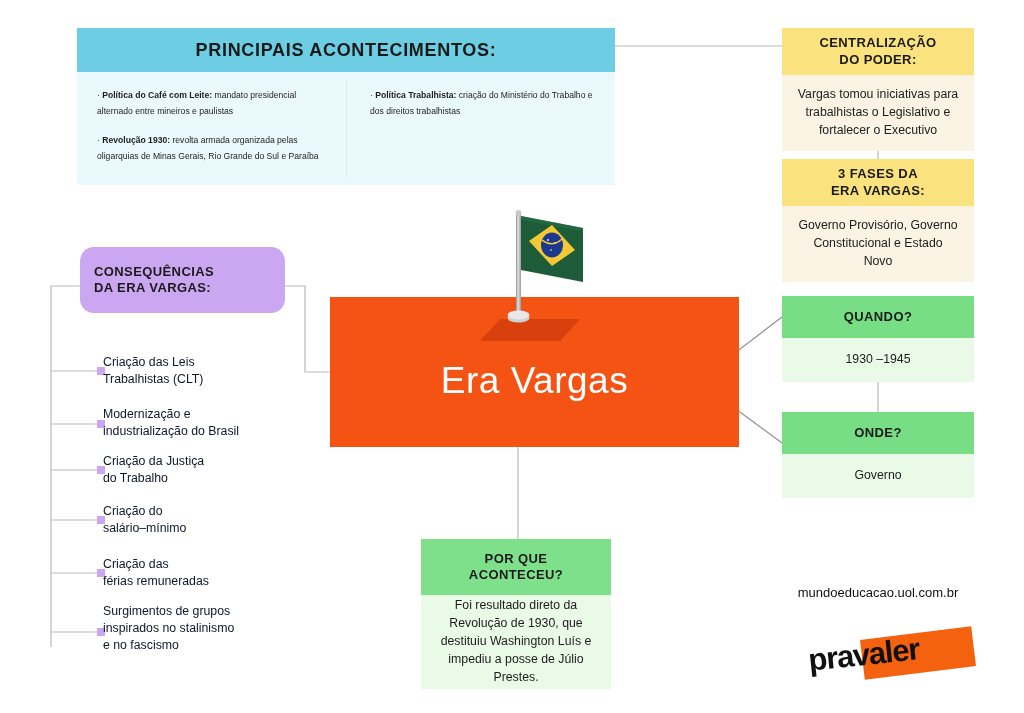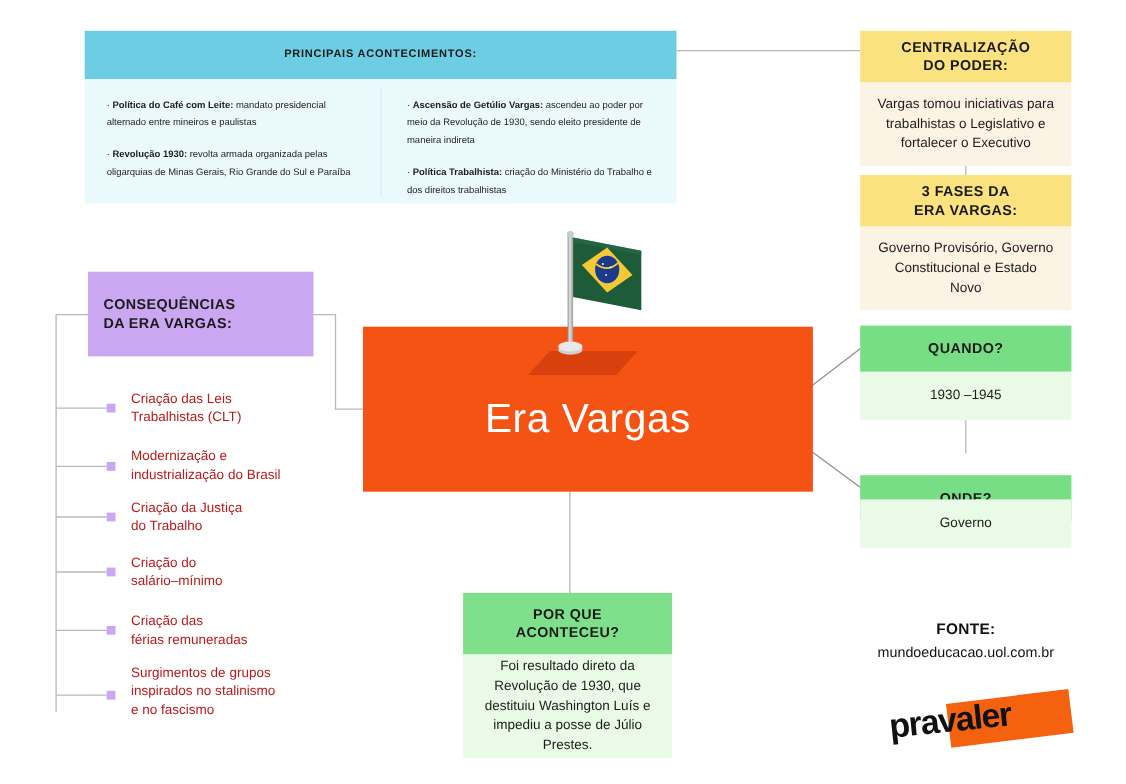--- a/index.html
+++ b/index.html
@@ -24,21 +24,21 @@
     text-align: center;
     color: #1d1d1d;
     display: flex; align-items: center; justify-content: center;
     line-height: 1.45;
   }
 
   
   #acontecimentos { left: 77px; top: 28px; width: 538px; height: 157px; }
   #acont-hdr {
     width: 100%; height: 44px; background: #6CCDE3;
-    font-size: 10px; letter-spacing: 0.7px;
+    font-size: 18px; letter-spacing: 0.7px;
   }
   #acont-body {
     width: 100%; height: 113px; background: #EAF9FC;
     display: flex;
   }
   .acont-col {
     width: 50%; padding: 16px 18px 10px 20px;
     font-size: 8.6px; line-height: 1.85; color: #1d1d1d;
   }
   .acont-col.right { padding-left: 24px; }
@@ -57,28 +57,28 @@
   #fases-hdr { left: 782px; top: 159px; width: 192px; height: 47px;
     background: #FAE27E; font-size: 13px; letter-spacing: 0.4px; }
   #fases-body { left: 782px; top: 206px; width: 192px; height: 76px;
     background: #FBF3E3; font-size: 12.3px; }
 
   
   #quando-hdr { left: 782px; top: 296px; width: 192px; height: 42px;
     background: #77DE85; font-size: 13px; letter-spacing: 0.4px; }
   #quando-body { left: 782px; top: 338px; width: 192px; height: 44px;
     background: #E9FAE6; font-size: 12.3px; }
-  #onde-hdr { left: 782px; top: 432px; width: 192px; height: 42px;
+  #onde-hdr { left: 782px; top: 412px; width: 192px; height: 42px;
     background: #77DE85; font-size: 13px; letter-spacing: 0.4px; }
   #onde-body { left: 782px; top: 454px; width: 192px; height: 44px;
     background: #E9FAE6; font-size: 12.3px; }
 
   
-  #conseq { left: 80px; top: 247px; width: 205px; height: 77px;
-    background: #CBA7F2; font-size: 13px; letter-spacing: 0.4px; }
+  #conseq { left: 80px; top: 247px; width: 205px; height: 66px;
+    background: #CBA7F2; font-size: 13px; letter-spacing: 0.4px; border-radius: 14px; }
 
   
   #central-orange {
     left: 330px; top: 297px; width: 409px; height: 150px;
     background: #F45314;
   }
   #central-title {
     position: absolute; left: 0; top: 0; width: 100%; height: 100%;
     display: flex; align-items: center; justify-content: center;
     color: #ffffff; font-size: 37px; font-weight: normal;
@@ -92,22 +92,22 @@
   }
 
   
   #porque-hdr { left: 421px; top: 539px; width: 190px; height: 56px;
     background: #7FE08C; font-size: 13px; letter-spacing: 0.4px; }
   #porque-body { left: 421px; top: 595px; width: 190px; height: 94px;
     background: #E9FAE6; font-size: 12.3px; }
 
   
   .li-txt {
-    position: absolute; left: 119px; font-size: 12.3px;
-    color: #b91c1c; line-height: 1.4; white-space: pre-line;
+    position: absolute; left: 103px; font-size: 12.3px;
+    color: #0f172a; line-height: 1.4; white-space: pre-line;
   }
   .li-sq {
     position: absolute; left: 97px; width: 8px; height: 8px;
     background: #CBA7F2;
   }
   svg.conn { position: absolute; left: 0; top: 0; width: 1024px; height: 713px;
     pointer-events: none; }
 
   
   #fonte-label { position: absolute; left: 782px; top: 563px; width: 192px;
@@ -158,21 +158,20 @@
   </svg>
 
   <div class="box" id="acontecimentos">
     <div class="hdr" id="acont-hdr">PRINCIPAIS ACONTECIMENTOS:</div>
     <div id="acont-body">
       <div class="acont-col left">
         <p>·&nbsp;<b>Política do Café com Leite:</b><span> mandato presidencial alternado entre mineiros e paulistas</span></p>
         <p>·&nbsp;<b>Revolução 1930:</b><span> revolta armada organizada pelas oligarquias de Minas Gerais, Rio Grande do Sul e Paraíba</span></p>
       </div>
       <div class="acont-col right">
-        <p>·&nbsp;<b>Ascensão de Getúlio Vargas:</b><span> ascendeu ao poder por meio da Revolução de 1930, sendo eleito presidente de maneira indireta</span></p>
         <p>·&nbsp;<b>Política Trabalhista:</b><span> criação do Ministério do Trabalho e dos direitos trabalhistas</span></p>
       </div>
       <div id="acont-divider"></div>
     </div>
   </div>
 
   <div class="box hdr" id="central-hdr" style="white-space:pre-line">CENTRALIZAÇÃO
 DO PODER:</div>
   <div class="box body-txt" id="central-body" style="padding:0 14px">Vargas tomou iniciativas para trabalhistas o Legislativo e fortalecer o Executivo</div>
 
@@ -245,21 +244,20 @@
       <circle cx="58" cy="34" r="0.9" fill="#fff"></circle>
       <circle cx="65" cy="37" r="0.8" fill="#fff"></circle>
       <circle cx="61" cy="44" r="0.8" fill="#fff"></circle>
     </svg>
   </div>
 
   <div class="box hdr" id="porque-hdr" style="white-space:pre-line">POR QUE
 ACONTECEU?</div>
   <div class="box body-txt" id="porque-body" style="padding:0 16px">Foi resultado direto da Revolução de 1930, que destituiu Washington Luís e impediu a posse de Júlio Prestes.</div>
 
-  <div id="fonte-label">FONTE:</div>
   <div id="fonte-url">mundoeducacao.uol.com.br</div>
 
   <div id="logo">
     <div id="logo-bg"></div>
     <div id="logo-txt">pravaler</div>
   </div>
 
 </div>
 
 </body></html>

